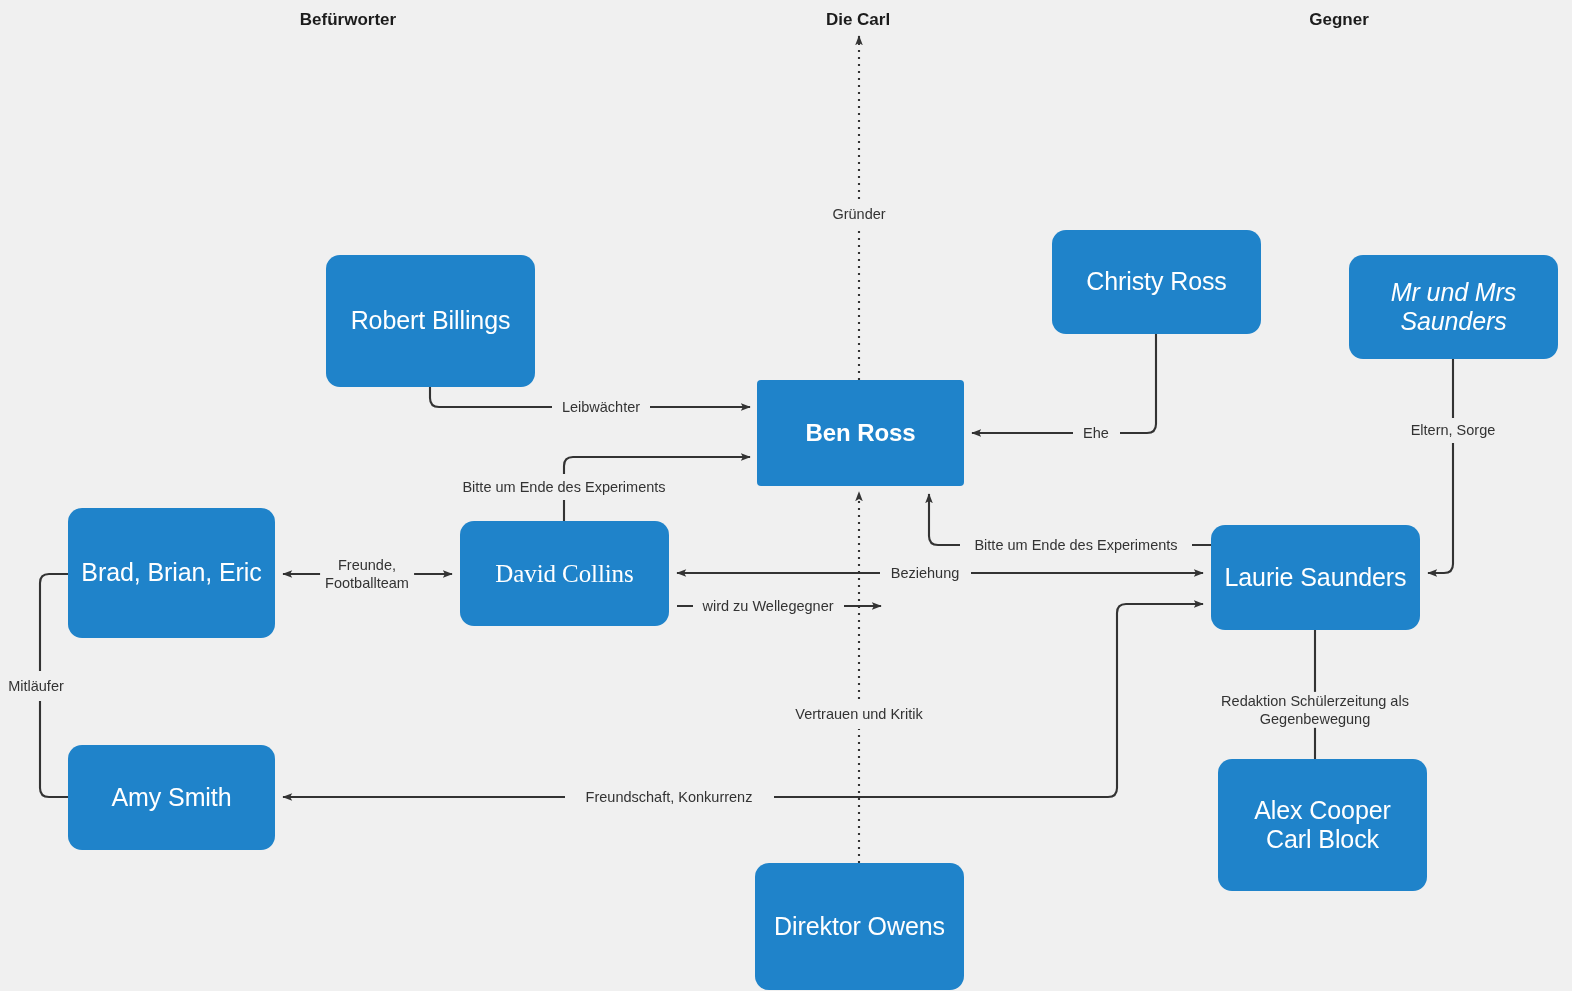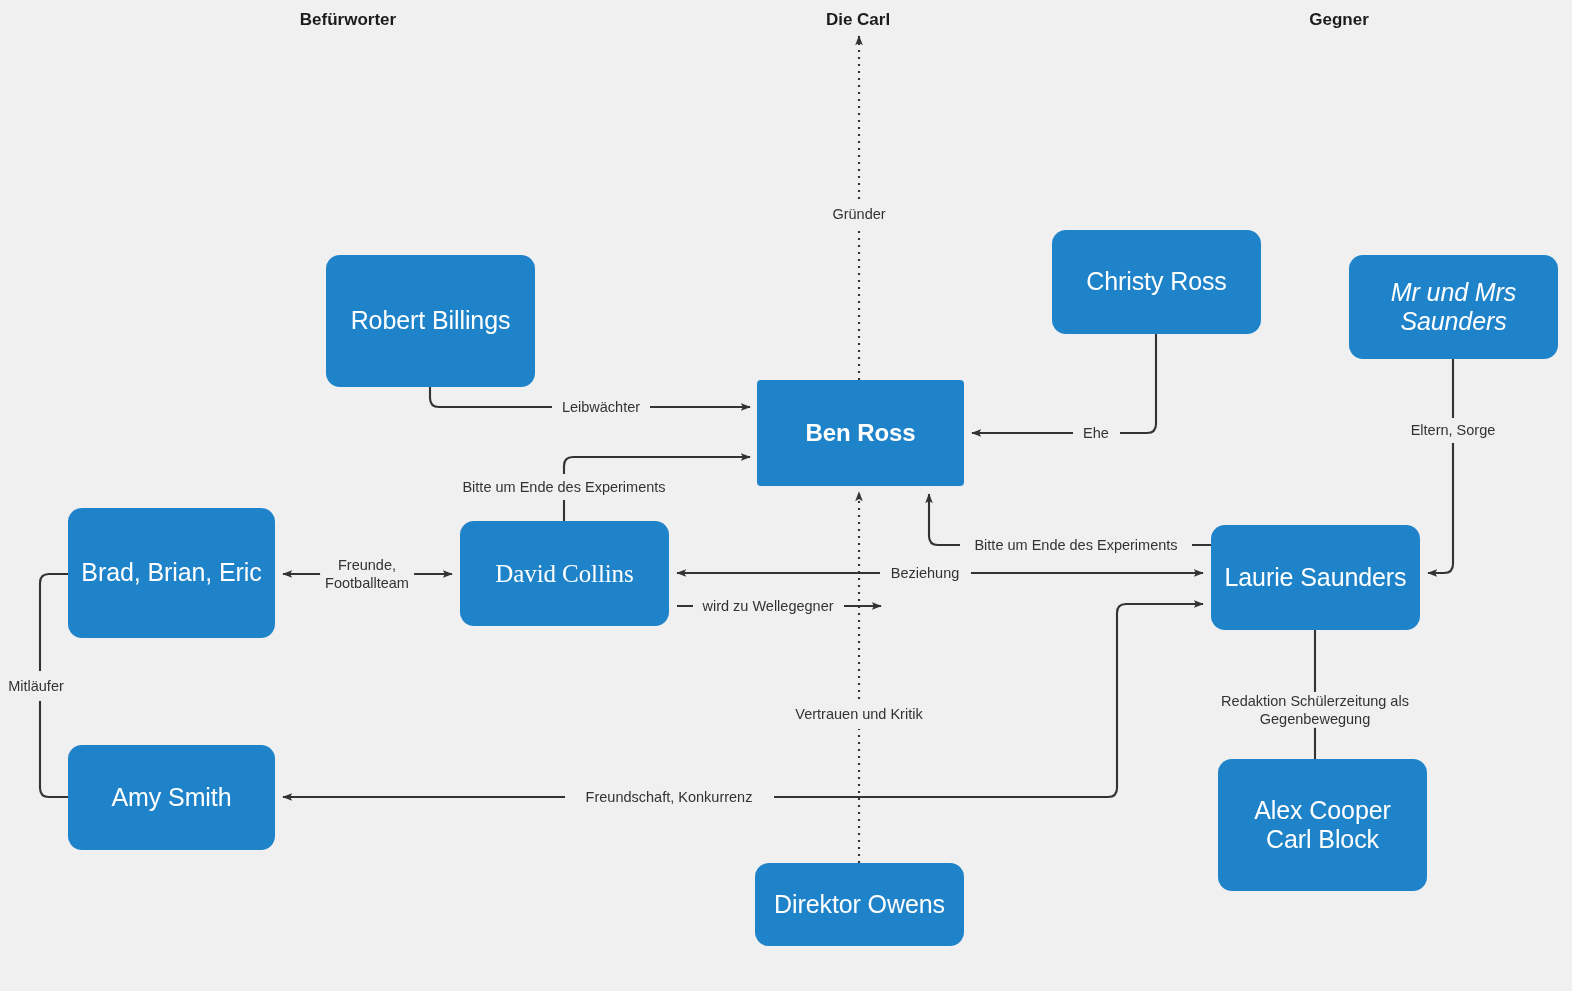--- a/index.html
+++ b/index.html
@@ -128,21 +128,21 @@
 
   <div class="node" style="left:460px; top:521px; width:209px; height:105px;font-family:Liberation Serif, serif;">David Collins</div>
 
   <div class="node" style="left:1211px; top:525px; width:209px; height:105px;">Laurie Saunders</div>
 
   <div class="node" style="left:68px; top:745px; width:207px; height:105px;">Amy Smith</div>
 
   <div class="node" style="left:1174px; top:759px; width:209px; height:132px;margin-left:44px;">Alex Cooper
 Carl Block</div>
 
-  <div class="node" style="left:755px; top:863px; width:209px; height:83px;">Direktor Owens</div>
+  <div class="node" style="left:755px; top:863px; width:209px; height:127px;">Direktor Owens</div>
 
   <div class="edge-label" style="left:859px; top:214px;">Gründer</div>
 
   <div class="edge-label" style="left:859px; top:714px;">Vertrauen und Kritik</div>
 
   <div class="edge-label" style="left:601px; top:407px;">Leibwächter</div>
 
   <div class="edge-label" style="left:564px; top:487px;">Bitte um Ende des Experiments</div>
 
   <div class="edge-label" style="left:1096px; top:433px;">Ehe</div>

